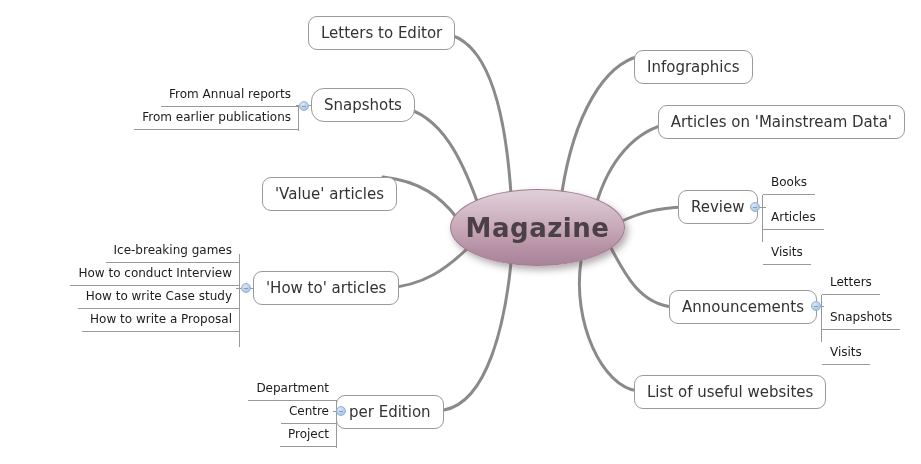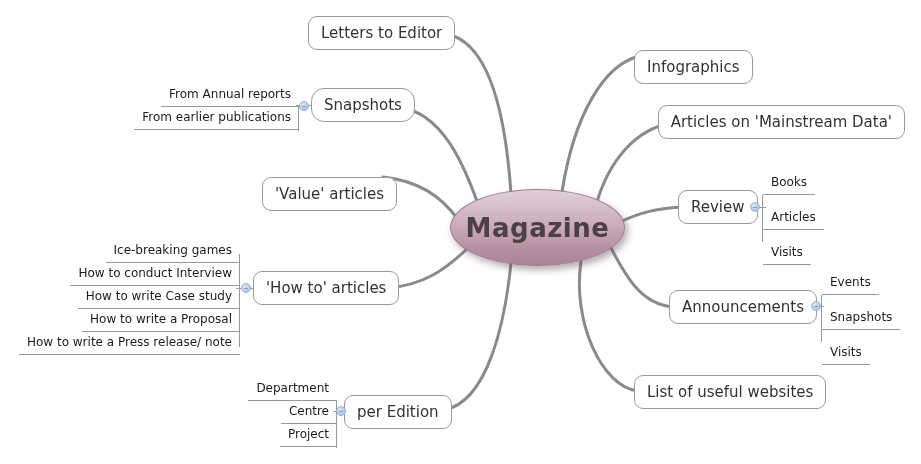--- a/index.html
+++ b/index.html
@@ -113,21 +113,21 @@
 
   
   #n-letters   { left: 308px; top: 16px;  }
   #n-infog     { left: 634px; top: 50px;  }
   #n-snaps     { left: 311px; top: 88px; border-radius: 13px;  }
   #n-mainstr   { right: 16px; top: 105px; }
   #n-value     { left: 262px; top: 160px; margin-top: 17px; }
   #n-review    { left: 678px; top: 190px; }
   #n-howto     { left: 253px; top: 271px; }
   #n-announce  { left: 669px; top: 290px; }
-  #n-edition   { left: 344px; top: 395px; }
+  #n-edition   { left: 336px; top: 395px; }
   #n-websites  { left: 634px; top: 375px; }
 
   
   #g-snaps    { right: 622px; top: 84px;  }
   #g-howto    { right: 681px; top: 240px; }
   #g-edition  { right: 584px; top: 378px; }
   #g-review   { left: 763px;  top: 172px; }
   #g-announce { left: 822px;  top: 272px; }
 
   
@@ -199,37 +199,36 @@
   <div class="subgroup left-side" id="g-snaps">
     <div class="subitem">From Annual reports</div>
     <div class="subitem">From earlier publications</div>
   </div>
 
   <div class="subgroup left-side" id="g-howto">
     <div class="subitem">Ice-breaking games</div>
     <div class="subitem">How to conduct Interview</div>
     <div class="subitem">How to write Case study</div>
     <div class="subitem">How to write a Proposal</div>
-    <div class="subitem">How to write a Press release/ note</div>
   </div>
 
   <div class="subgroup left-side" id="g-edition">
     <div class="subitem">Department</div>
     <div class="subitem">Centre</div>
     <div class="subitem">Project</div>
   </div>
 
   <div class="subgroup right-side" id="g-review">
     <div class="subitem">Books</div>
     <div class="subitem">Articles</div>
     <div class="subitem">Visits</div>
   </div>
 
   <div class="subgroup right-side" id="g-announce">
-    <div class="subitem">Events</div>
+    <div class="subitem">Letters</div>
     <div class="subitem">Snapshots</div>
     <div class="subitem">Visits</div>
   </div>
 
   <div class="toggle" id="t-snaps"></div>
   <div class="toggle" id="t-howto"></div>
   <div class="toggle" id="t-edition"></div>
   <div class="toggle" id="t-review"></div>
   <div class="toggle" id="t-announce"></div>
 

